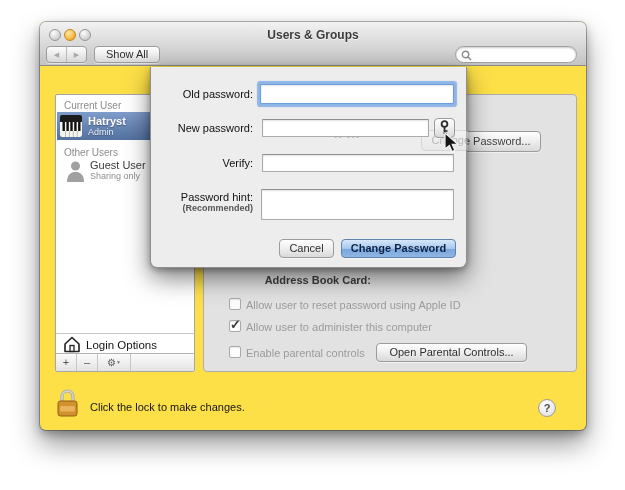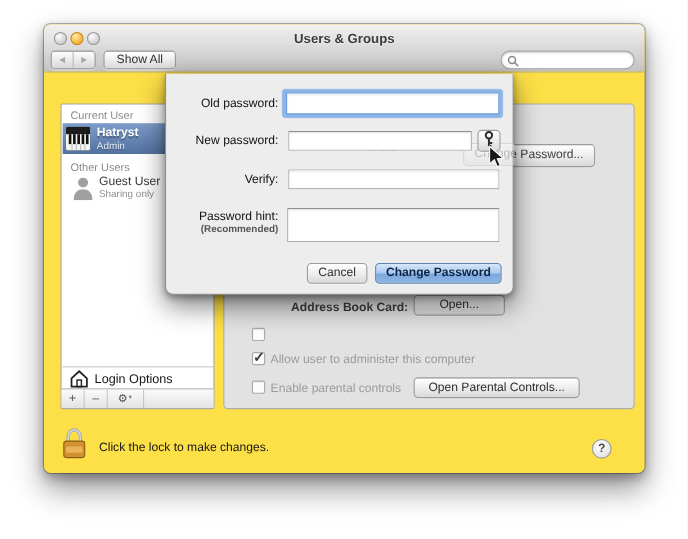--- a/index.html
+++ b/index.html
@@ -166,25 +166,25 @@
         <div class="sb-tbtn"><span>+</span></div>
         <div class="sb-tbtn"><span>–</span></div>
         <div class="sb-tbtn gear"><span>⚙</span><span class="drop">▼</span></div>
         <div class="sb-tspace"></div>
       </div>
     </div>
 
     <div class="pane">
       <div class="btn ghost-cp-btn">Change Password...</div>
       <div class="ab-label">Address Book Card:</div>
-      <div class="btn open-btn">Open...</div>
 
       <div class="cb" style="left:25px;top:203px;">
         <span class="mark"></span>
       </div>
+      <div class="cb-label" style="left:42px;top:204px;">Allow user to reset password using Apple ID</div>
 
       <div class="cb" style="left:25px;top:225px;">
         <span class="mark">✓</span>
       </div>
       <div class="cb-label" style="left:42px;top:226px;">Allow user to administer this computer</div>
 
       <div class="cb" style="left:25px;top:251px;">
         <span class="mark"></span>
       </div>
       <div class="cb-label" style="left:42px;top:252px;">Enable parental controls</div>

